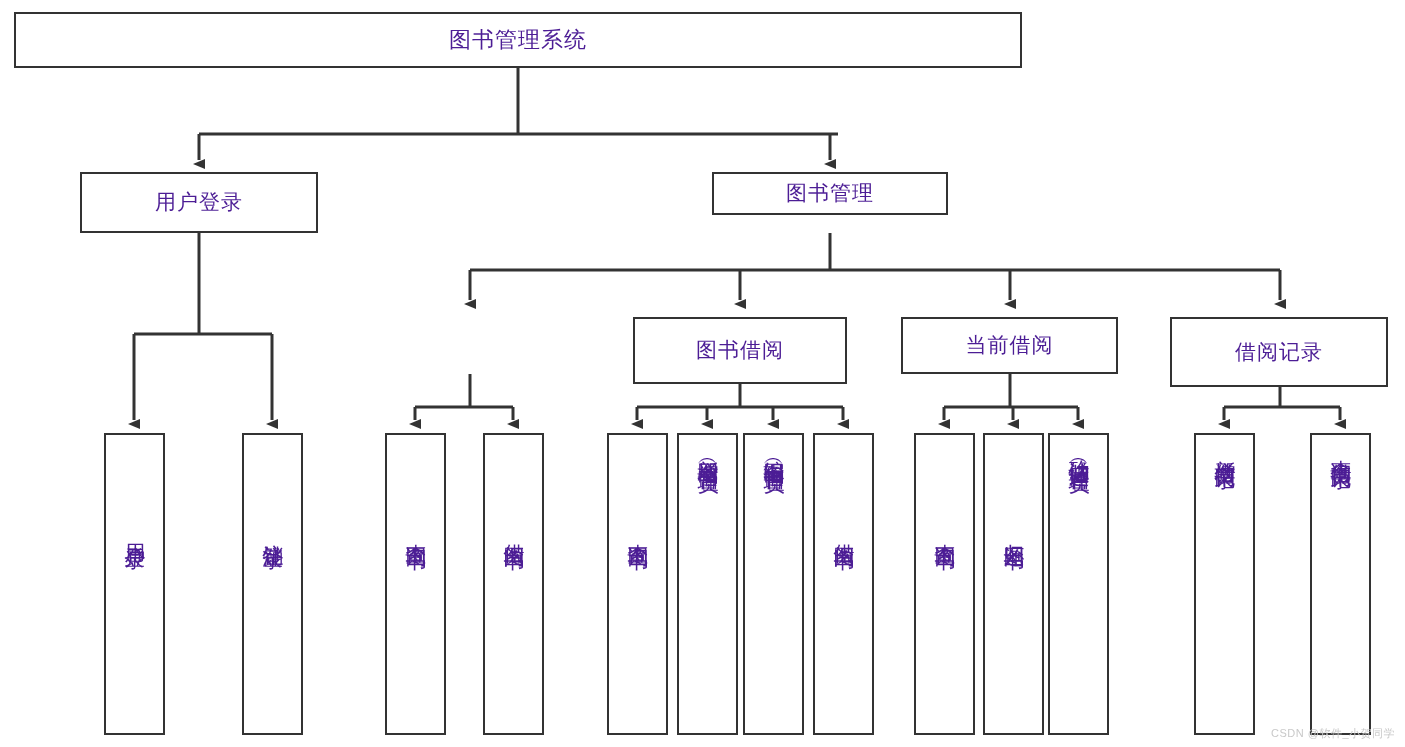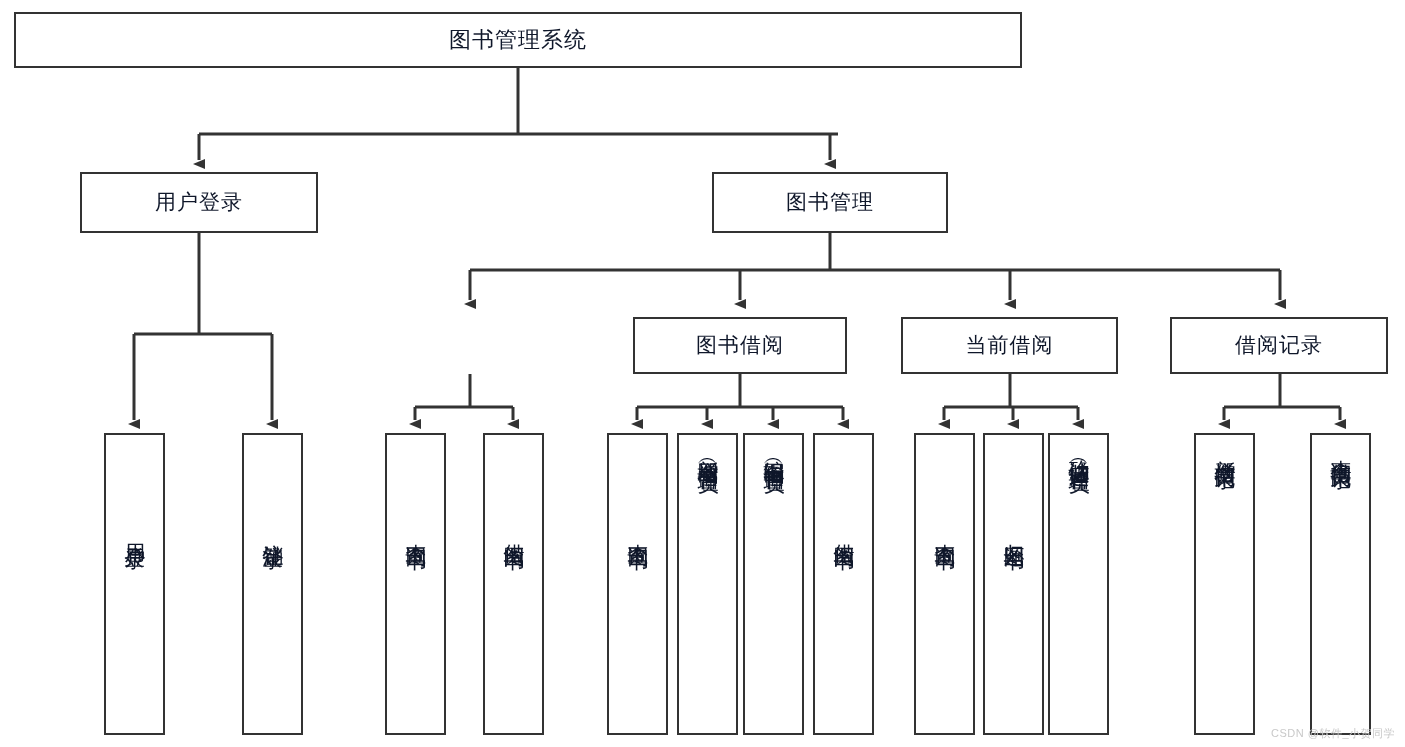--- a/index.html
+++ b/index.html
@@ -28,21 +28,21 @@
   }
   .node {
     position: absolute;
     box-sizing: border-box;
     background: #ffffff;
     border: 2px solid #333333;
     display: flex;
     align-items: center;
     justify-content: center;
     text-align: center;
-    color: #0f172a;
+    color: #4c1d95;
     z-index: 2;
   }
   .node .label {
     display: block;
     font-size: 21px;
     line-height: 1.15;
     letter-spacing: 1px;
     white-space: nowrap;
   }
   .node.root .label { font-size: 22px; }
@@ -127,31 +127,31 @@
     </g>
   </svg>
 
   <div class="node root" style="left:14px; top:12px; width:1008px; height:56px;">
     <span class="label">图书管理系统</span>
   </div>
 
   <div class="node" style="left:80px; top:172px; width:238px; height:61px;">
     <span class="label">用户登录</span>
   </div>
-  <div class="node" style="left:712px; top:172px; width:236px; height:61px;">
+  <div class="node" style="left:712px; top:172px; width:236px; height:43px;">
     <span class="label">图书管理</span>
   </div>
 
-  <div class="node" style="left:633px; top:317px; width:214px; height:57px;">
+  <div class="node" style="left:633px; top:317px; width:214px; height:67px;">
     <span class="label">图书借阅</span>
   </div>
   <div class="node" style="left:901px; top:317px; width:217px; height:57px;">
     <span class="label">当前借阅</span>
   </div>
-  <div class="node" style="left:1170px; top:317px; width:218px; height:57px;">
+  <div class="node" style="left:1170px; top:317px; width:218px; height:70px;">
     <span class="label">借阅记录</span>
   </div>
 
   <div class="node leaf mid" style="left:104px; top:433px; width:61px; height:302px;">
     <span class="label">用户登录</span>
   </div>
   <div class="node leaf mid" style="left:242px; top:433px; width:61px; height:302px;">
     <span class="label">注销登录</span>
   </div>
 

